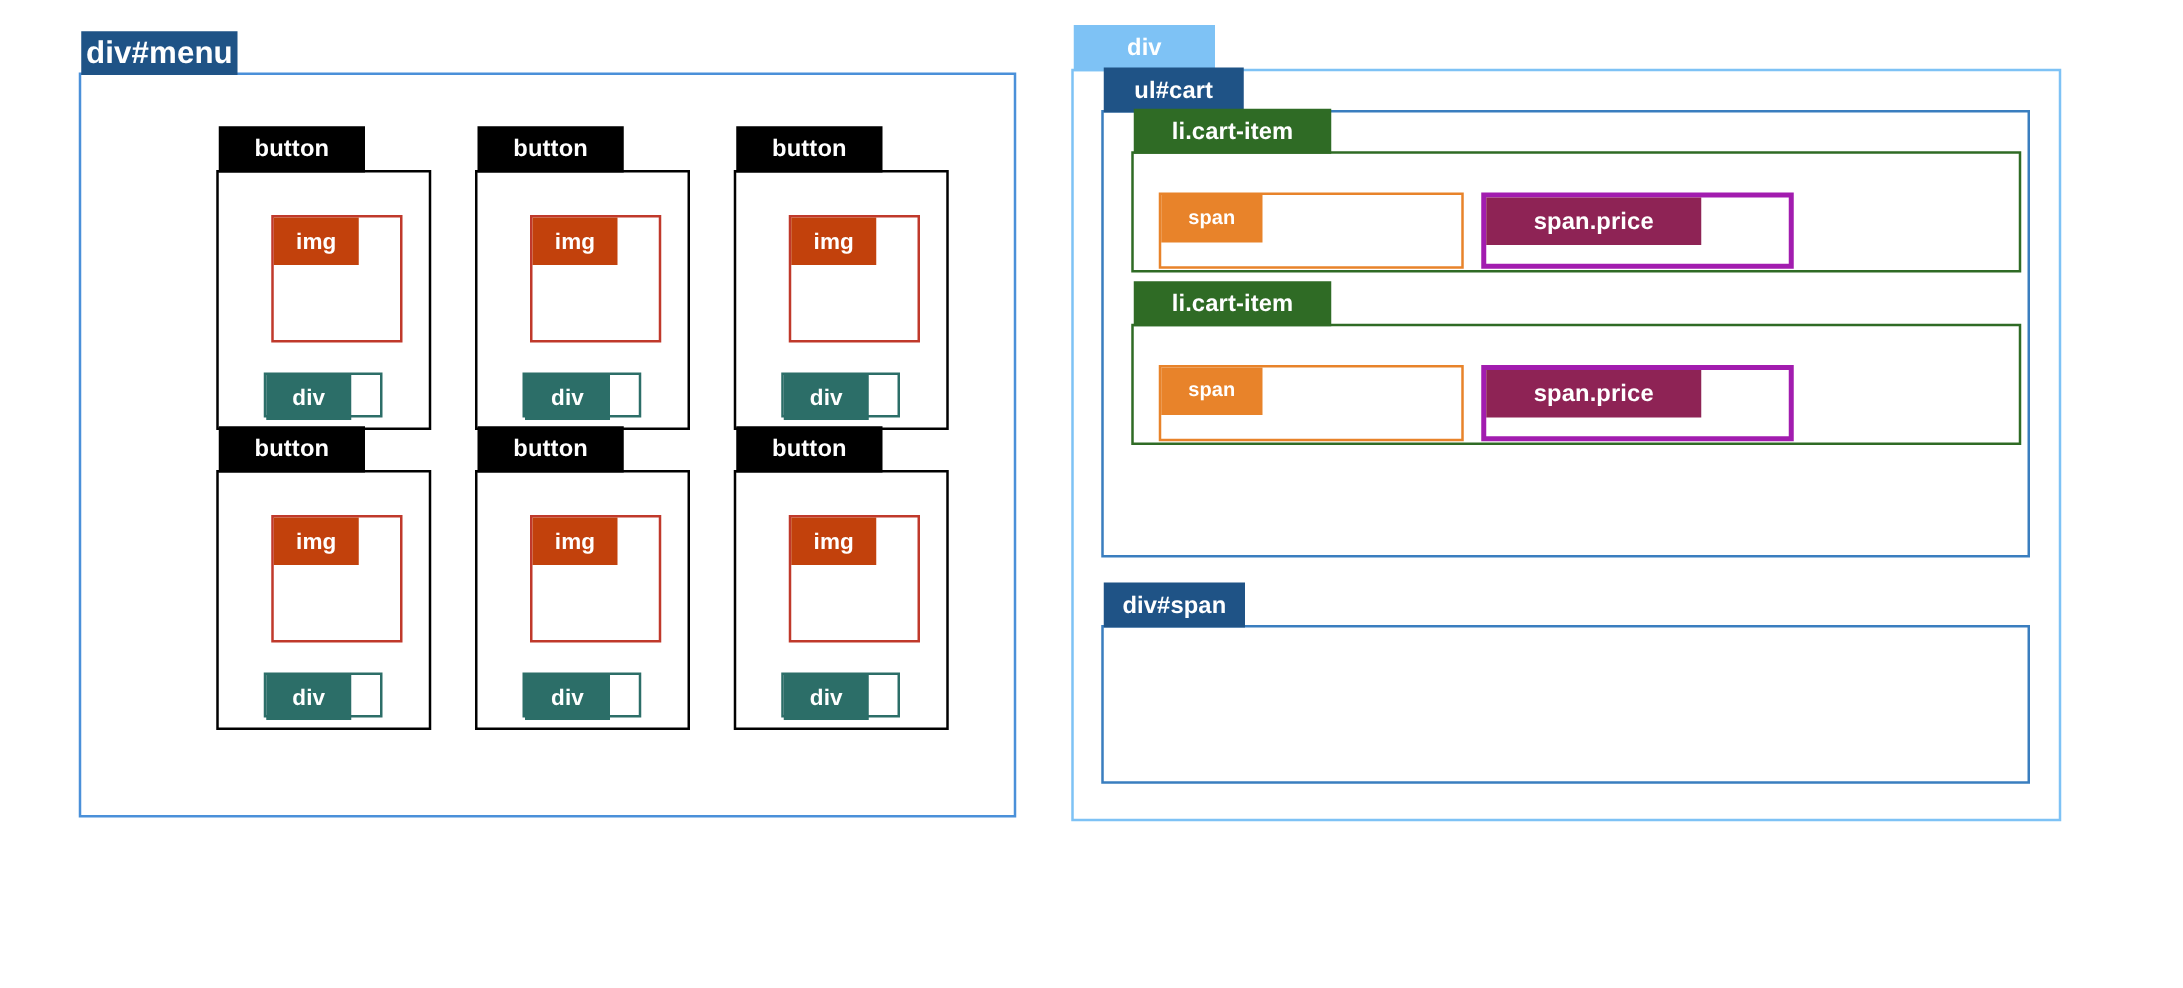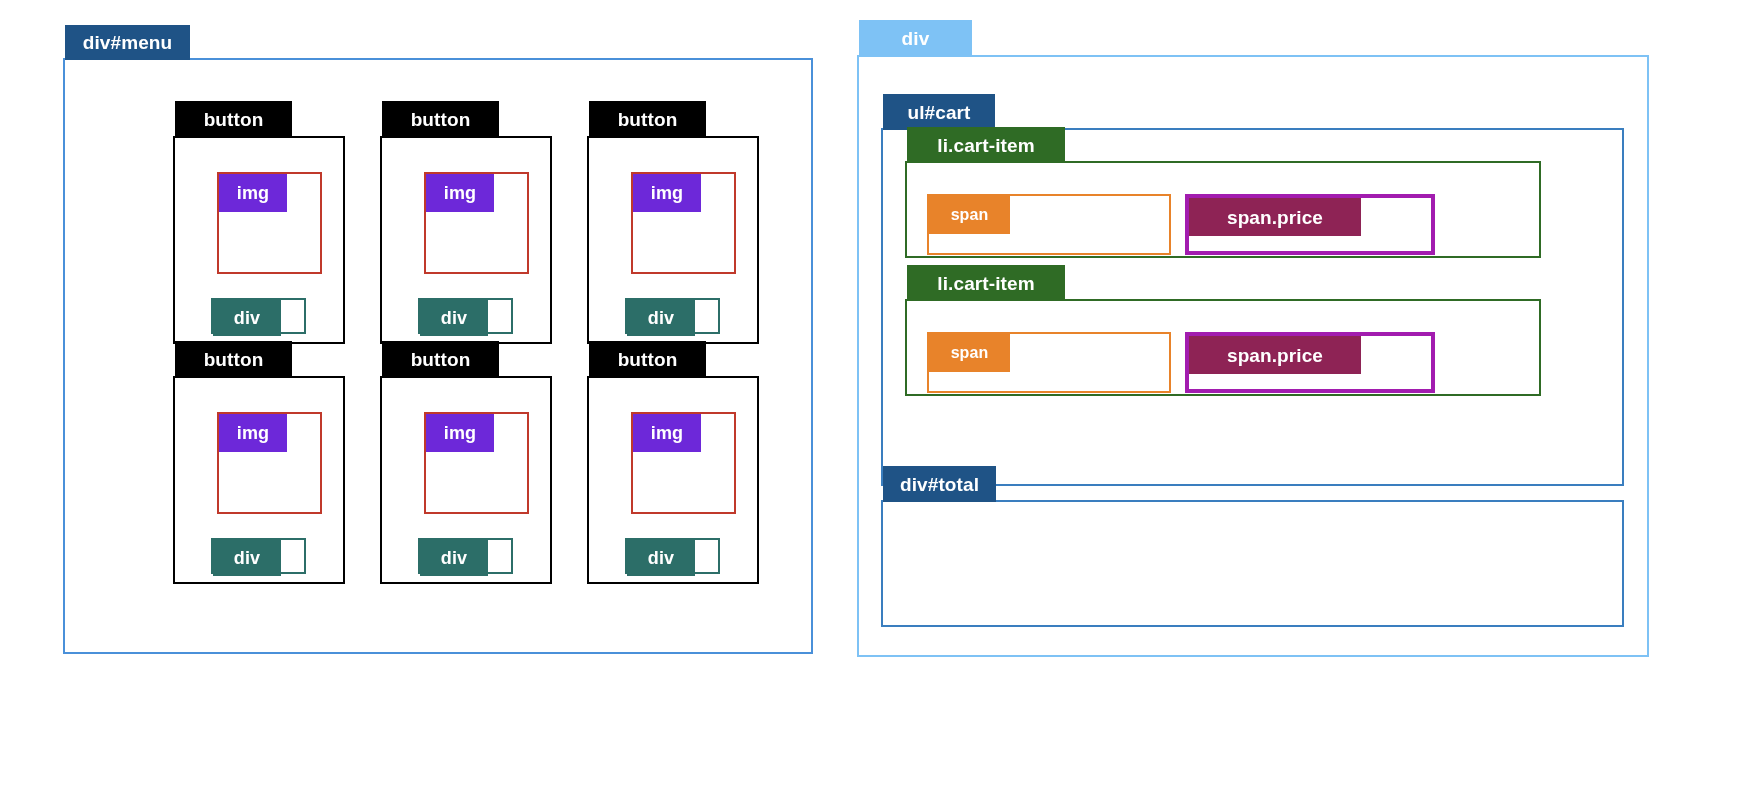--- a/index.html
+++ b/index.html
@@ -26,21 +26,21 @@
   }
 
   
   #menu-box{
     left:63px;top:58px;width:750px;height:596px;
     border:2px solid #4a90d9;
   }
   #menu-box > .tab{
     background:#1f5386;
     width:125px;height:35px;
-    font-size:19px;
+    font-size:25px;
   }
 
   
   .button-card{
     position:absolute;box-sizing:border-box;
     width:172px;height:208px;
     border:2px solid #000000;
     margin-left:24px;
   }
   .button-card > .tab{
@@ -49,21 +49,21 @@
     font-size:19px;
   }
   .img-box{
     position:absolute;
     left:42px;top:34px;
     width:105px;height:102px;
     box-sizing:border-box;
     border:2px solid #c0392b;
   }
   .img-box > .tab{
-    background:#6d28d9;
+    background:#c2410c;
     width:68px;height:38px;
     font-size:18px;
     transform:none;
   }
   .div-box{
     position:absolute;
     left:36px;top:160px;
     width:95px;height:36px;
     box-sizing:border-box;
     border:2px solid #2c6e68;
@@ -83,32 +83,31 @@
   #outer-div-box > .tab{
     background:#7ec2f5;
     width:113px;height:37px;
     font-size:19px;
   }
 
   
   #cart-box{
     left:22px;top:31px;width:743px;height:358px;
     border:2px solid #3a7ebf;
-    margin-top:40px;
   }
   #cart-box > .tab{
     background:#1f5386;
     width:112px;height:36px;
     font-size:19px;
   }
 
   
   .cart-item-box{
     position:absolute;box-sizing:border-box;
-    left:22px;width:636px;height:97px;
+    left:22px;width:712px;height:97px;
     border:2px solid #2f6b25;
   }
   .cart-item-box > .tab{
     background:#2f6b25;
     width:158px;height:36px;
     font-size:19px;
   }
   .span-box{
     position:absolute;box-sizing:border-box;
     left:20px;top:31px;
@@ -233,15 +232,15 @@
       <div class="span-box">
         <span class="tab">span</span>
       </div>
       <div class="price-box">
         <span class="tab">span.price</span>
       </div>
     </div>
   </div>
 
   <div class="box" id="total-box">
-    <span class="tab">div#total</span>
+    <span class="tab">div#span</span>
   </div>
 </div>
 
 </body></html>

